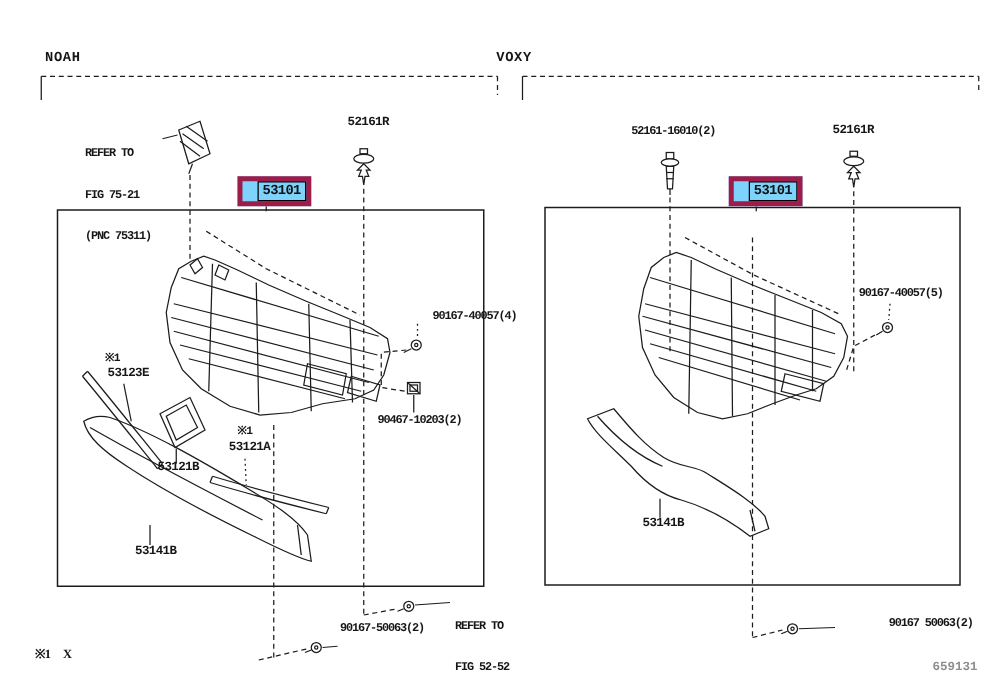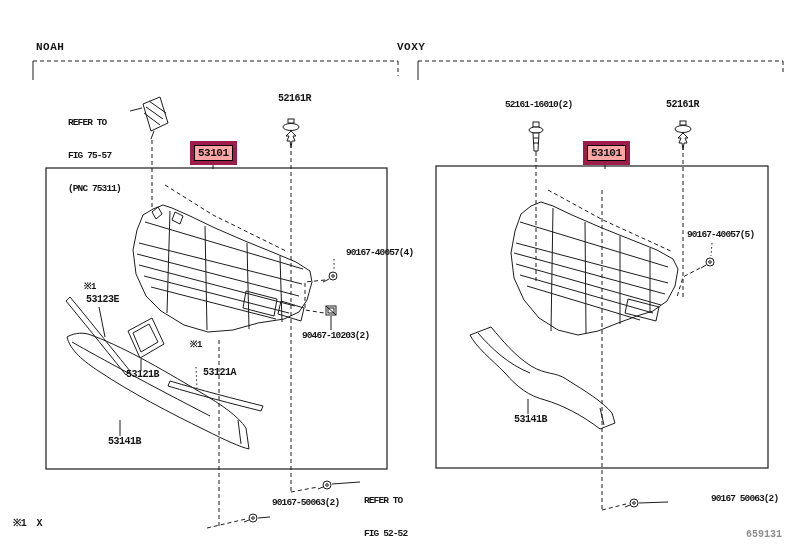--- a/index.html
+++ b/index.html
@@ -6,21 +6,21 @@
   #stage{position:relative;width:796px;height:549px;background:#fff;overflow:hidden;
          font-family:"Liberation Mono","DejaVu Sans Mono",monospace;}
   svg.art{position:absolute;left:0;top:0;}
   .lbl{position:absolute;font-family:"Liberation Mono","DejaVu Sans Mono",monospace;
        font-weight:bold;color:#161616;font-size:10px;letter-spacing:-0.5px;
        line-height:11px;white-space:pre;}
   .lbl span{display:block;}
   .sm{font-size:9.5px;letter-spacing:-0.9px;}
   .mark{font-size:9px;letter-spacing:-0.5px;}
   .hdr{font-size:11px;letter-spacing:0.5px;}
-  .part-box{position:absolute;border:4px solid var(--hl,#9e1c4a);background:#fca5a5;}
+  .part-box{position:absolute;border:4px solid var(--hl,#9e1c4a);background:#7dd3fc;padding-left:12px;}
   .part-box .in{display:block;border:1px solid #000;font-weight:bold;font-size:11px;
        line-height:12px;padding:1px 3px;letter-spacing:-0.5px;color:#111;}
   .figcode{color:#8e8e8e;letter-spacing:0;}
   .ln{stroke:#1c1c1c;stroke-width:1;fill:none;}
   .fw{stroke:#1c1c1c;stroke-width:1;fill:#fff;}
   .d{stroke-dasharray:4 3;}
   .dt{stroke-dasharray:1.5 2.6;}
   .bx{stroke:#1c1c1c;stroke-width:1.2;fill:none;}
 </style>
 </head>
@@ -205,39 +205,39 @@
         <line class="ln" x1="639" y1="503" x2="668" y2="502"></line>
       </g>
     </g>
   </svg>
 
   <div class="lbl hdr" style="left:36px;top:42px;">NOAH</div>
   <div class="lbl hdr" style="left:397px;top:42px;">VOXY</div>
 
   <div class="lbl sm" style="left:68px;top:95px;">
     <span>REFER TO</span>
-    <span>FIG 75-57</span>
+    <span>FIG 75-21</span>
     <span>(PNC 75311)</span>
   </div>
 
   <div class="lbl" style="left:278px;top:93px;">52161R</div>
 
   <div class="part-box" style="left:190px;top:141px;">
     <span class="in">53101</span>
   </div>
 
   <div class="lbl sm" style="left:306px;top:247px;margin-left:40px;">90167-40057(4)</div>
 
   <div class="lbl mark" style="left:84px;top:282px;">※1</div>
   <div class="lbl" style="left:86px;top:294px;">53123E</div>
 
   <div class="lbl" style="left:126px;top:369px;">53121B</div>
 
   <div class="lbl mark" style="left:190px;top:340px;">※1</div>
-  <div class="lbl" style="left:183px;top:367px;margin-left:20px;">53121A</div>
+  <div class="lbl" style="left:183px;top:353px;">53121A</div>
 
   <div class="lbl" style="left:108px;top:436px;">53141B</div>
 
   <div class="lbl sm" style="left:302px;top:330px;">90467-10203(2)</div>
 
   <div class="lbl sm" style="left:364px;top:473px;">
     <span>REFER TO</span>
     <span>FIG 52-52</span>
   </div>
 
@@ -250,17 +250,17 @@
   <div class="part-box" style="left:583px;top:141px;">
     <span class="in">53101</span>
   </div>
 
   <div class="lbl sm" style="left:687px;top:229px;">90167-40057(5)</div>
 
   <div class="lbl" style="left:514px;top:414px;">53141B</div>
 
   <div class="lbl sm" style="left:673px;top:493px;margin-left:38px;">90167 50063(2)</div>
 
-  <div class="lbl" style="left:13px;top:518px;"><span style="display:inline">※1</span><span style="display:inline;margin-left:10px">X</span></div>
+  <div class="lbl" style="left:28px;top:518px;font-family:Liberation Serif, serif;"><span style="display:inline">※1</span><span style="display:inline;margin-left:10px">X</span></div>
 
   <div class="lbl figcode" style="left:746px;top:529px;">659131</div>
 
 </div>
 
 </body></html>

